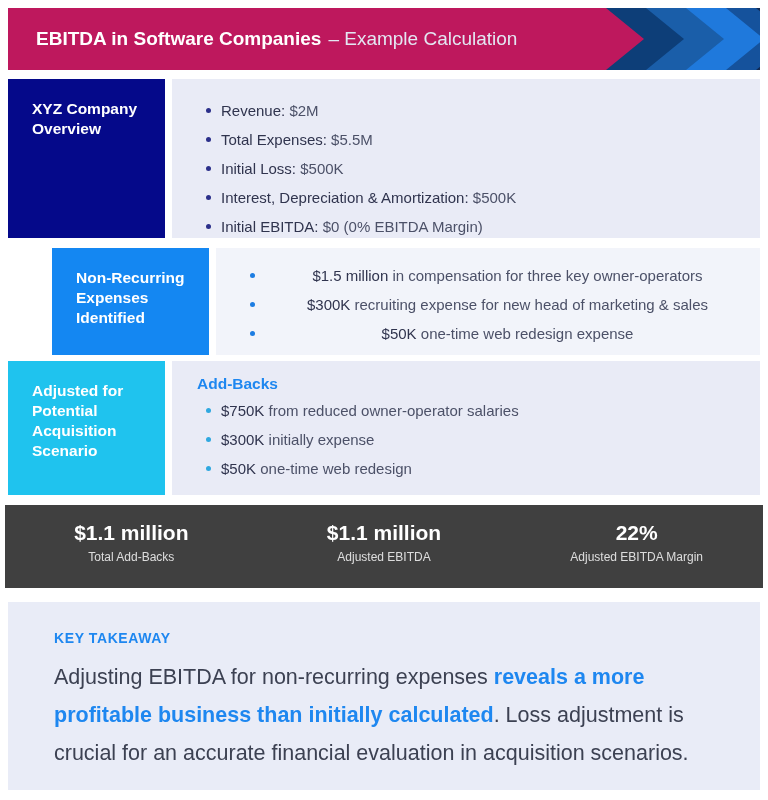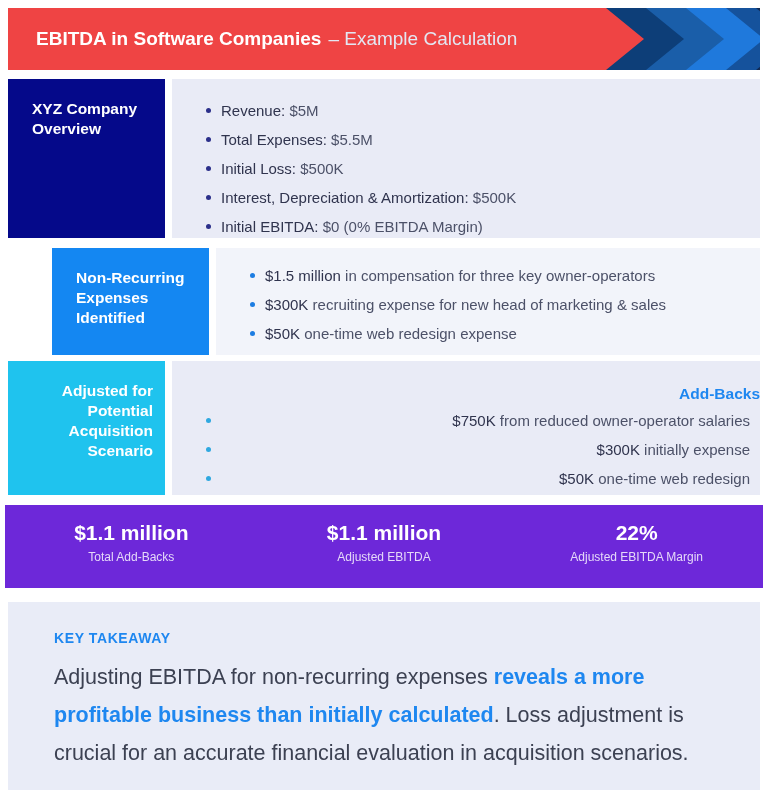--- a/index.html
+++ b/index.html
@@ -1,64 +1,64 @@
 <!DOCTYPE html>
 <html><head>
 <meta charset="utf-8">
 <style>
   html,body{margin:0;padding:0;background:#ffffff;}
   .page{position:relative;width:768px;height:800px;background:#ffffff;
         font-family:"Liberation Sans",sans-serif;overflow:hidden;}
 
   
   .header{position:absolute;left:8px;top:8px;right:8px;height:62px;
-          background:#ef4444;overflow:hidden;display:flex;align-items:center;}
+          background:#be185d;overflow:hidden;display:flex;align-items:center;}
   .title{position:relative;z-index:6;padding-left:28px;font-size:19px;color:#ffffff;
          white-space:nowrap;}
   .t-bold{font-weight:700;}
   .t-rest{font-weight:400;color:#e3e7f2;margin-left:7px;}
   .chev{position:absolute;top:0;bottom:0;right:-30px;
         clip-path:polygon(0 0,100% 0,100% 100%,0 100%,38px 50%);}
   .c1{left:598px;background:#0d3e78;z-index:1;}
   .c2{left:638px;background:#1a5ea9;z-index:2;}
   .c3{left:678px;background:#1f79dc;z-index:3;}
   .c4{left:718px;background:#15529c;z-index:4;}
   .c5{left:748px;background:#122a52;z-index:5;}
 
   
   .row{position:absolute;left:8px;right:8px;display:flex;}
   .row1{top:79px;height:159px;}
   .row2{top:248px;height:107px;padding-left:44px;}
-  .row3{top:361px;height:134px;text-align:right;}
+  .row3{top:361px;height:134px;}
   .row-label{width:157px;flex:0 0 157px;box-sizing:border-box;
              padding:20px 12px 0 24px;color:#ffffff;font-size:15.5px;
              font-weight:700;line-height:1.3;}
   .lbl1{background:#05098a;}
   .lbl2{background:#1487f2;}
   .lbl3{background:#1fc3ee;}
   .row-content{flex:1;margin-left:7px;box-sizing:border-box;background:#e9ebf6;}
   .rc1{padding-top:17px;}
-  .rc2{background:#f2f4fa;padding-top:13px;}
-  .rc3{padding-top:24px;}
+  .rc2{background:#f2f4fa;padding-top:13px;text-align:center;}
+  .rc3{padding-top:14px;}
 
   ul.bullets{list-style:none;margin:0;padding:0 10px 0 33px;}
   ul.bullets li{position:relative;padding-left:16px;font-size:15px;
                 line-height:29px;color:#4c5168;}
   ul.bullets li::before{content:'';position:absolute;left:1px;top:12px;
                 width:5px;height:5px;border-radius:50%;}
   ul.r1 li::before{background:#2b2f8a;}
   ul.r2 li::before{background:#1d7de2;}
   ul.r3 li::before{background:#2fa8e0;}
   ul.bullets b{color:#30344e;font-weight:400;}
 
   .addbacks-heading{margin:0 0 3px 25px;font-size:15.5px;font-weight:700;color:#1e87f0;}
 
   
   .summary{position:absolute;left:5px;right:5px;top:505px;height:83px;
-           background:#6d28d9;display:flex;}
+           background:#404040;display:flex;}
   .stat{flex:1;text-align:center;padding-top:16px;}
   .stat-value{font-size:21px;font-weight:700;color:#ffffff;}
   .stat-label{margin-top:5px;font-size:12px;color:rgba(255,255,255,0.82);}
 
   
   .takeaway{position:absolute;left:8px;right:8px;top:602px;height:188px;
             background:#e9ecf7;box-sizing:border-box;
             padding:28px 46px 0 46px;}
   .tk-heading{font-size:14px;font-weight:700;color:#1e87f0;letter-spacing:0.6px;}
   .tk-body{margin:12px 0 0 0;font-size:21.5px;line-height:38px;color:#3c4152;}
@@ -77,21 +77,21 @@
     <span class="chev c2"></span>
     <span class="chev c3"></span>
     <span class="chev c4"></span>
     <span class="chev c5"></span>
   </header>
 
   <section class="row row1">
     <div class="row-label lbl1">XYZ Company Overview</div>
     <div class="row-content rc1">
       <ul class="bullets r1">
-        <li><b>Revenue:</b><span> $5M</span></li>
+        <li><b>Revenue:</b><span> $2M</span></li>
         <li><b>Total Expenses:</b><span> $5.5M</span></li>
         <li><b>Initial Loss:</b><span> $500K</span></li>
         <li><b>Interest, Depreciation &amp; Amortization:</b><span> $500K</span></li>
         <li><b>Initial EBITDA:</b><span> $0 (0% EBITDA Margin)</span></li>
       </ul>
     </div>
   </section>
 
   <section class="row row2">
     <div class="row-label lbl2">Non-Recurring Expenses Identified</div>

